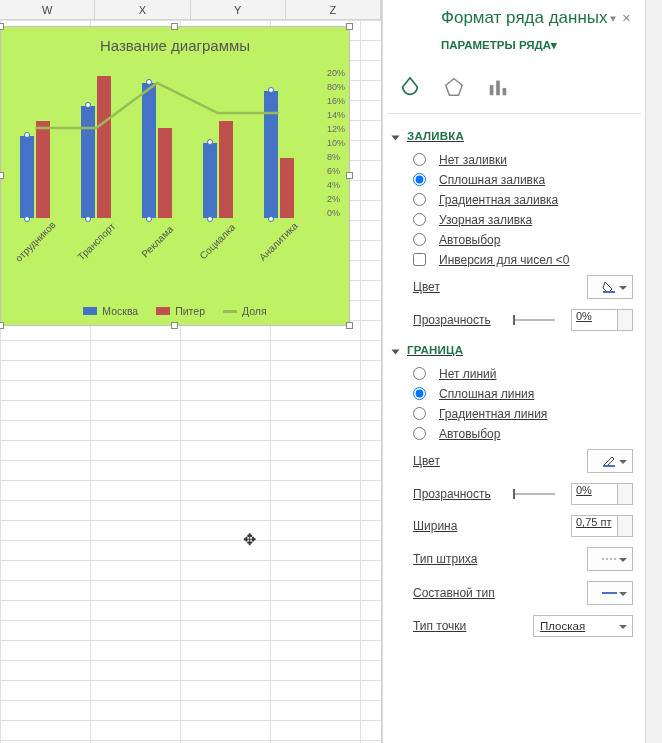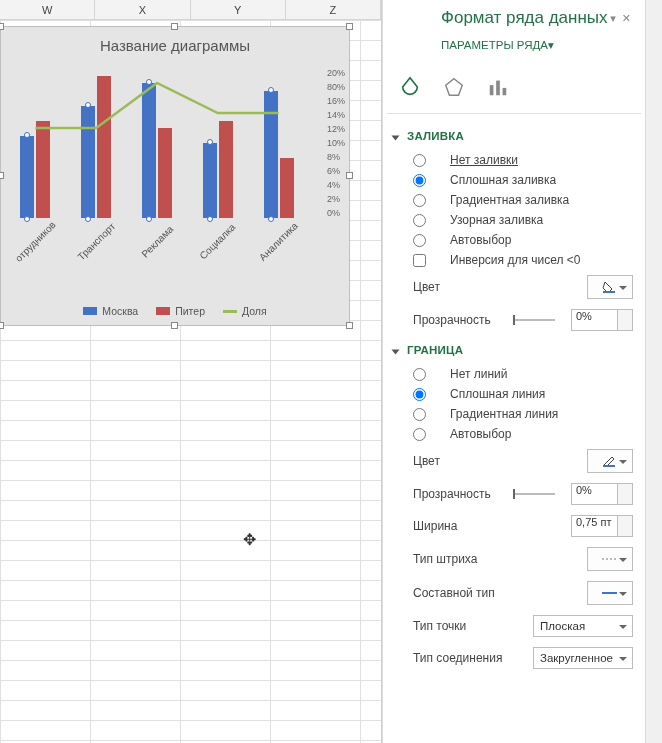--- a/index.html
+++ b/index.html
@@ -42,21 +42,21 @@
       linear-gradient(#e0e0e0 1px, transparent 1px),
       linear-gradient(90deg, #e0e0e0 1px, transparent 1px);
     background-size: 90px 20px;
   }
   .chart {
     position: absolute;
     top: 26px;
     left: 0;
     width: 350px;
     height: 300px;
-    background: #e5e5e5;
+    background: #bef264;
     border: 1px solid #bfbfbf;
   }
   .chart .handle {
     position: absolute;
     width: 7px; height: 7px;
     background: #fff;
     border: 1px solid #888;
   }
   .chart-title {
     text-align: center;
@@ -163,36 +163,37 @@
     color: #217346;
     margin-bottom: 10px;
     display: flex;
     justify-content: space-between;
     align-items: center;
   }
   .panel-title .win { font-size: 11px; color: #888; }
   .series-opt {
     font-size: 11.5px;
     color: #217346;
-    font-weight: normal;
+    font-weight: bold;
     display: inline-flex;
     align-items: center;
   }
   .icons {
     display: flex;
     gap: 22px;
     padding: 14px 12px 12px 12px;
     border-bottom: 1px solid #e0e0e0;
     margin: 0 4px;
   }
   .icons svg { width: 22px; height: 22px; }
   .panel-body {
     overflow: auto;
     padding: 8px 12px 8px 10px;
     flex: 1;
+    text-decoration: underline;
   }
   .section-h {
     font-size: 11.5px;
     color: #217346;
     font-weight: bold;
     text-transform: uppercase;
     padding: 8px 0 8px 14px;
     position: relative;
     letter-spacing: .2px;
   }
@@ -201,22 +202,22 @@
     position: absolute;
     left: 0; top: 12px;
     width: 0; height: 0;
     border-left: 5px solid #555;
     border-top: 4px solid transparent;
     border-bottom: 4px solid transparent;
     transform: rotate(90deg);
   }
   .opt {
     display: flex;
-    align-items: center;
-    gap: 24px;
+    align-items: flex-start;
+    gap: 13px;
     padding: 3px 0 3px 20px;
     font-size: 12px;
     color: #444;
   }
   .opt input[type=radio], .opt input[type=checkbox] {
     margin: 0;
   }
   .row {
     display: flex;
     align-items: center;
@@ -545,20 +546,15 @@
         <svg width="18" height="10">
             <line x1="1" y1="5" x2="16" y2="5" stroke="#4472c4" stroke-width="2"></line>
           </svg>
       </div>
     </div>
     <div class="row">
       <label>Тип точки</label>
       <div style="flex:1"></div>
       <div class="combo">Плоская</div>
     </div>
-    <div class="row">
-      <label>Тип соединения</label>
-      <div style="flex:1"></div>
-      <div class="combo">Закругленное</div>
-    </div>
   </div>
 </div>
 <div class="scroll"></div>
 
 </body></html>

